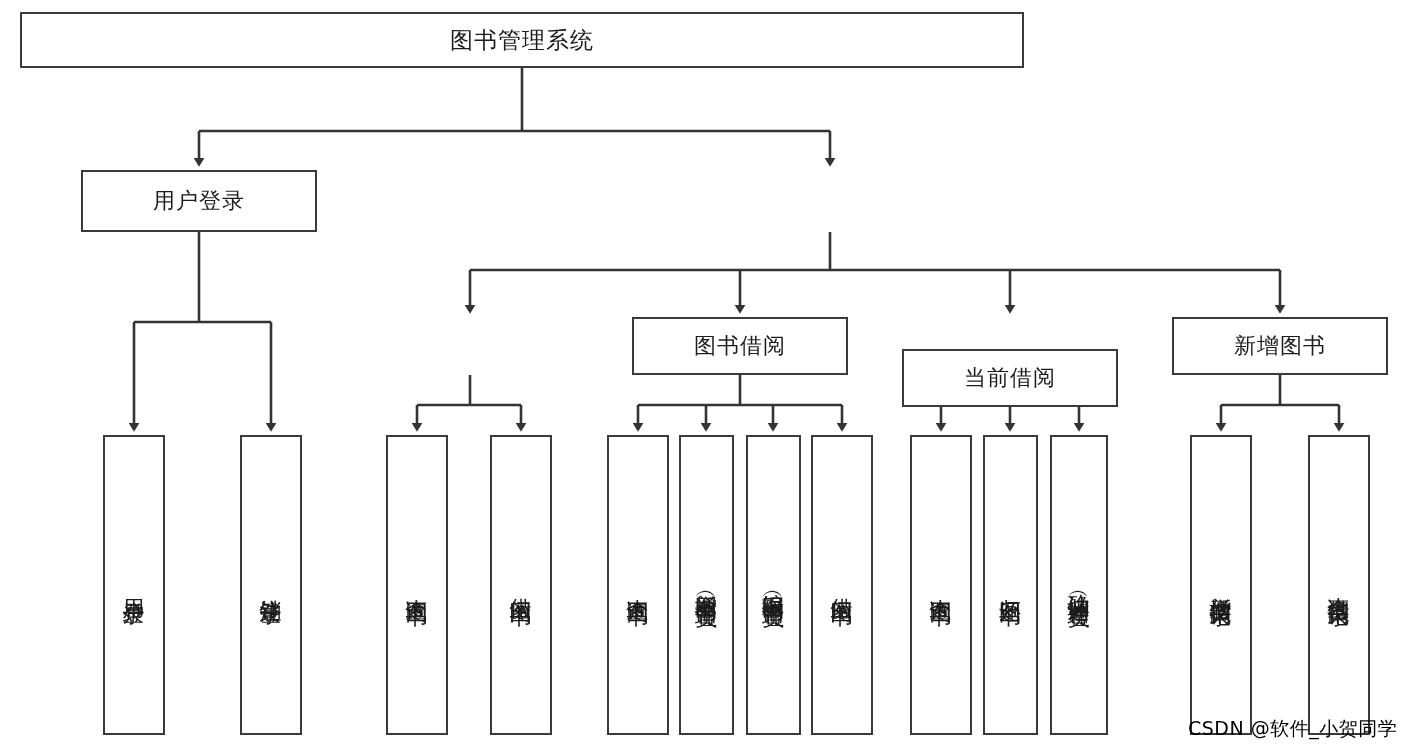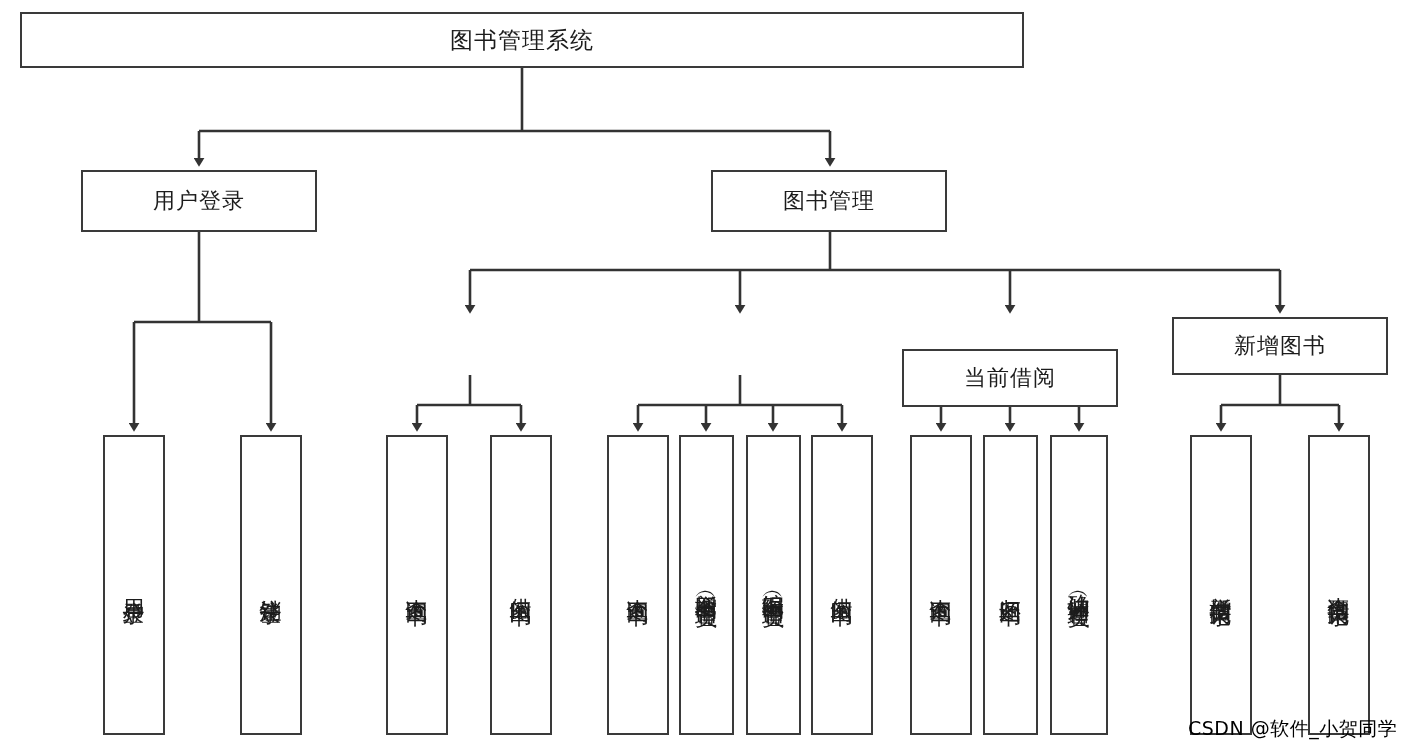--- a/index.html
+++ b/index.html
@@ -124,24 +124,24 @@
     </g>
   </svg>
 
   <div class="node horiz root" style="left:20px; top:12px; width:1004px; height:56px;">
     <span>图书管理系统</span>
   </div>
 
   <div class="node horiz" style="left:81px; top:170px; width:236px; height:62px;">
     <span>用户登录</span>
   </div>
-  <div class="node horiz" style="left:711px; top:170px; width:236px; height:62px;">
-    <span>图书管理</span>
+
+  <div class="node horiz" style="left:632px; top:317px; width:216px; height:58px;">
+    <span>图书借阅</span>
   </div>
-
   <div class="node horiz" style="left:902px; top:317px; width:216px; height:58px;margin-top:32px;">
     <span>当前借阅</span>
   </div>
   <div class="node horiz" style="left:1172px; top:317px; width:216px; height:58px;">
     <span>新增图书</span>
   </div>
 
   <div class="node vert" style="left:103px; top:435px; width:62px; height:300px;">
     <span class="vlabel">用户登录</span>
   </div>

